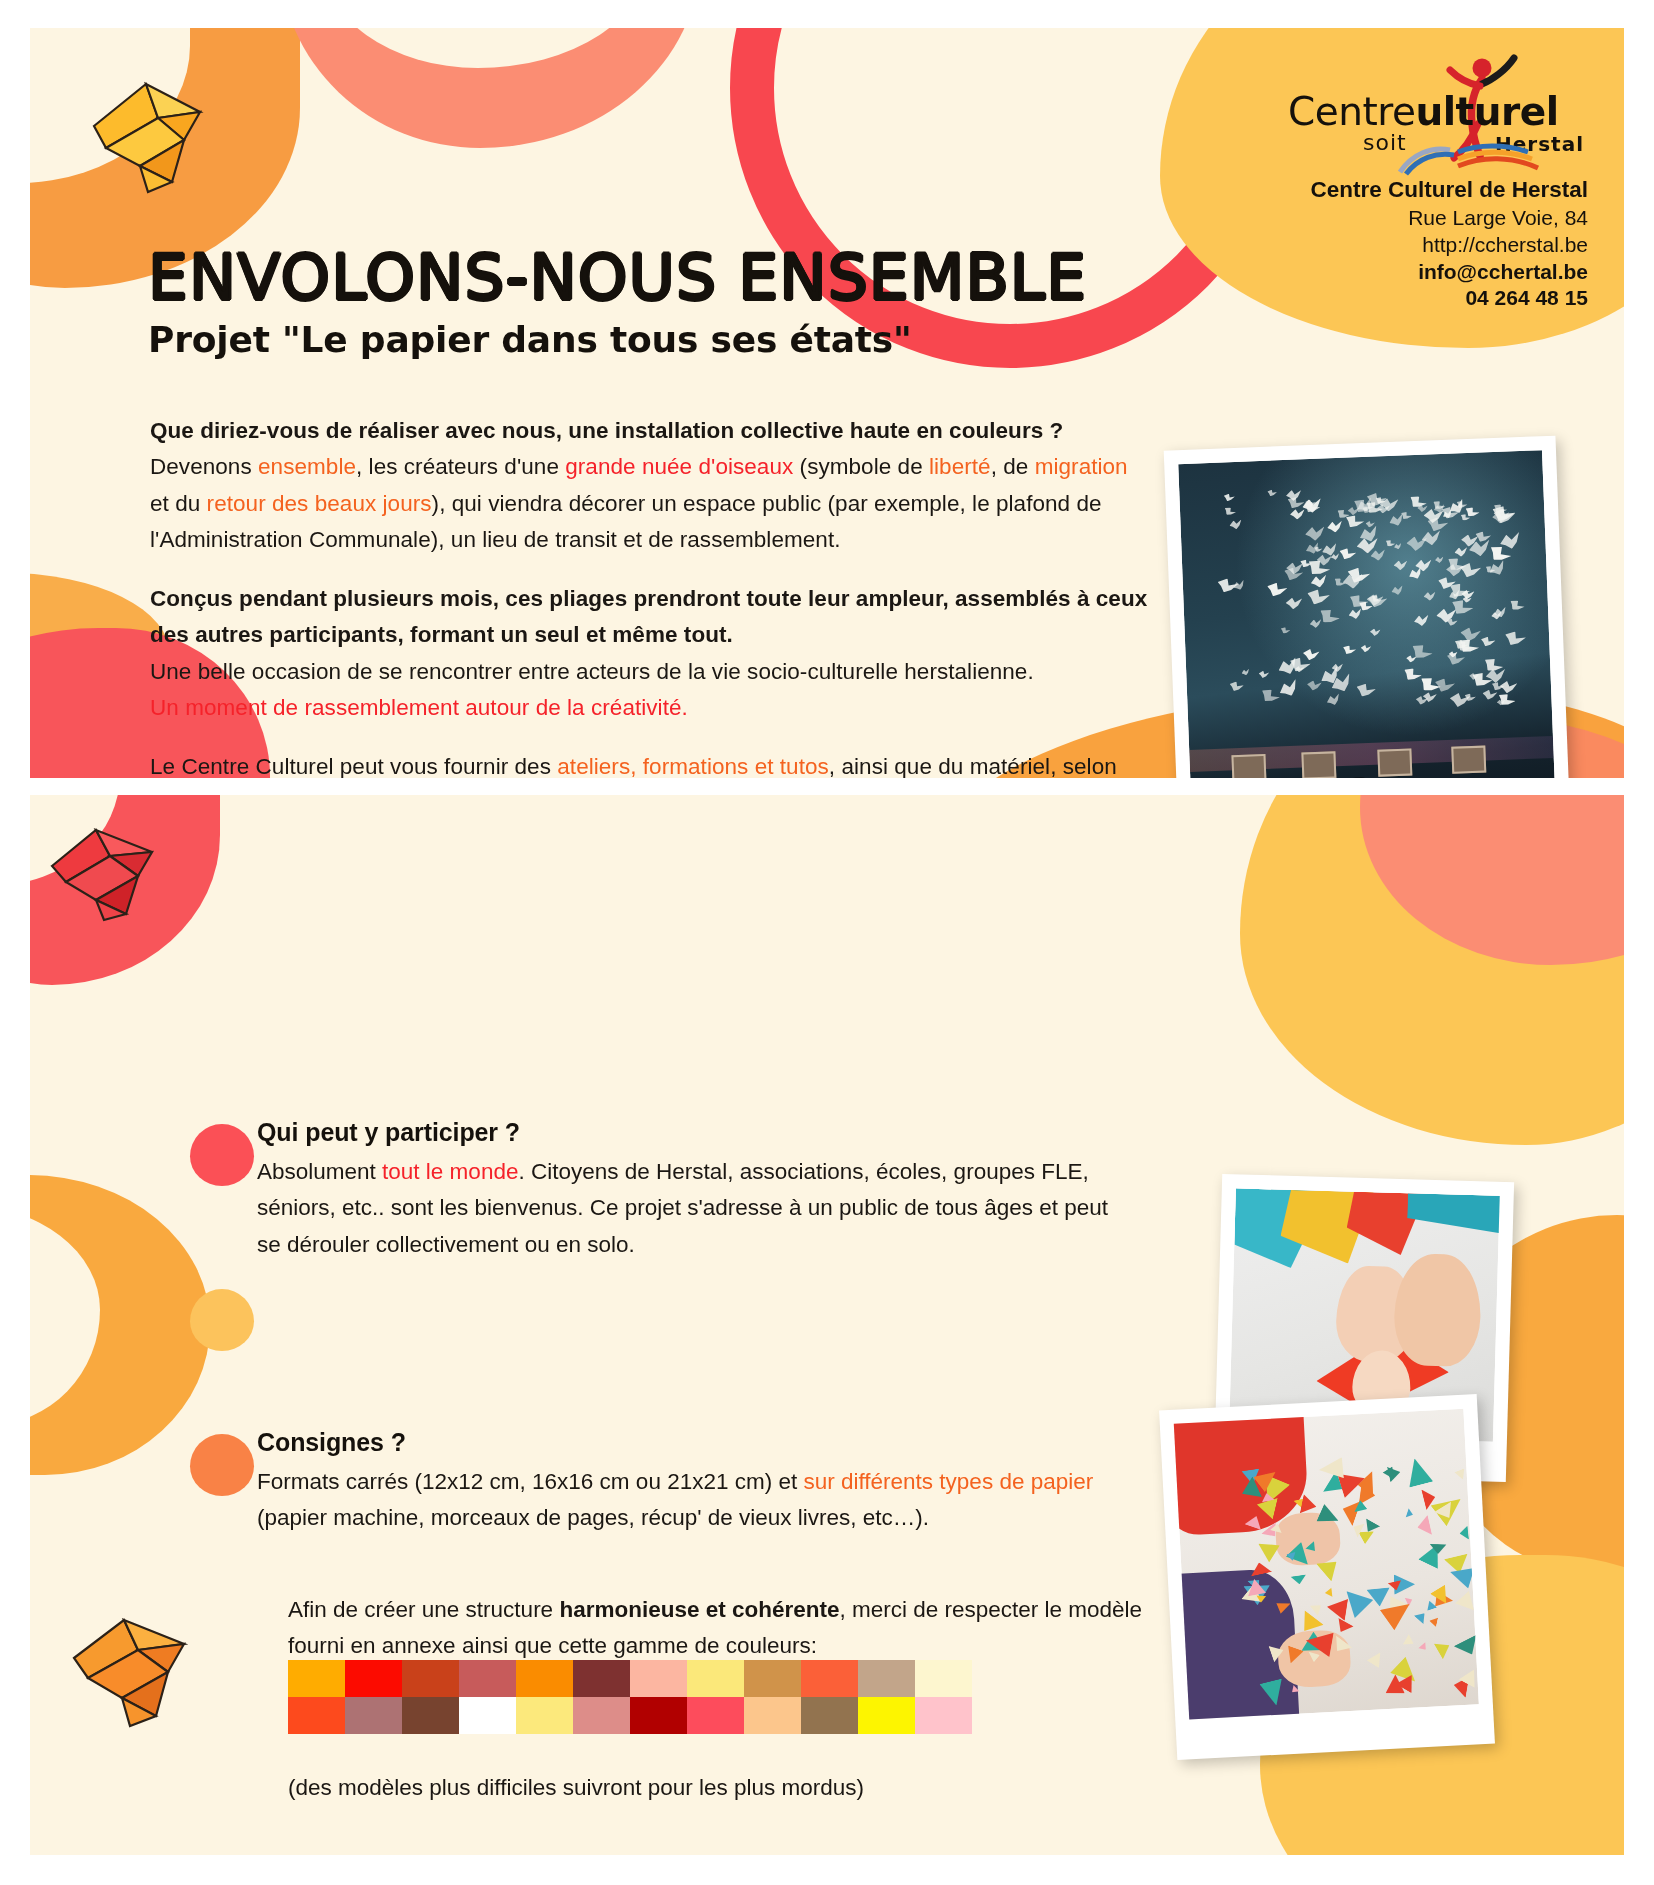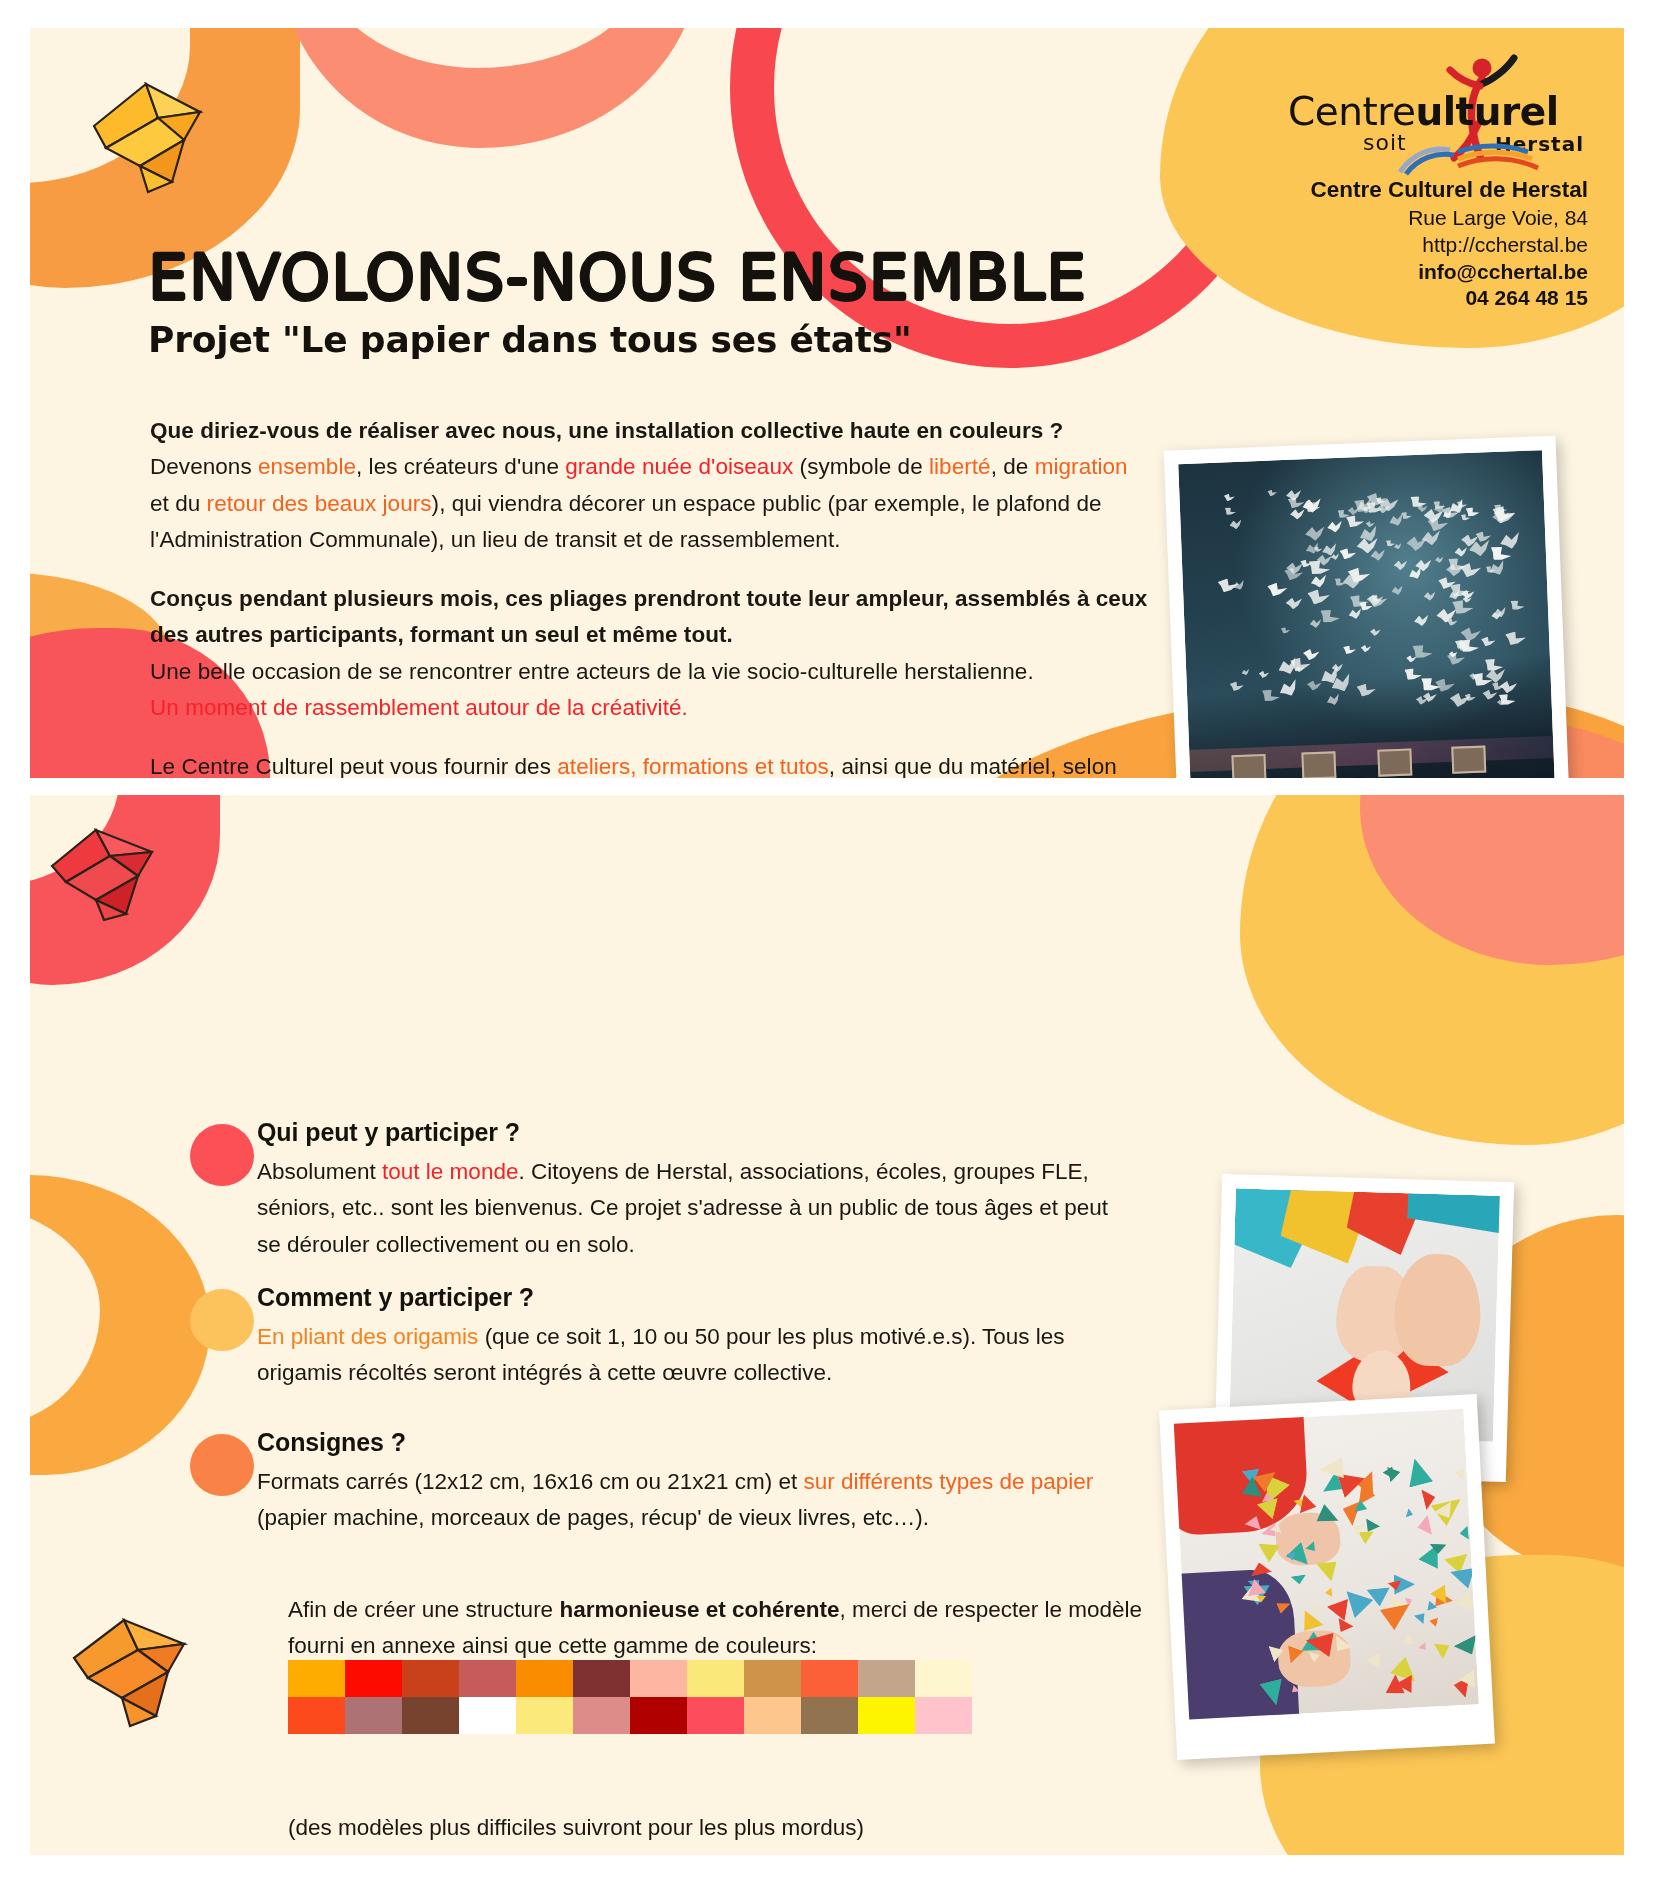--- a/index.html
+++ b/index.html
@@ -382,21 +382,20 @@
     grid-auto-rows: 37px;
   }
   #palette .sw { width: 57px; height: 37px; }
 
   #footnote {
     position: absolute;
     left: 288px;
     top: 1775px;
     font-size: 22.5px;
     color: #1b1713;
-    margin-top: 40px;
   }
 
   
   .bird { position: absolute; }
   #bird-yellow { left: 58px;  top: 50px;  }
   #bird-red    { left: 48px;  top: 822px; }
   #bird-orange { left: 68px;  top: 1612px; }
 </style>
 </head>
 <body>
@@ -684,26 +683,20 @@
     <div class="bullet-body">
       <div class="bullet-title">Qui peut y participer ?</div>
       <div class="bullet-text">
         <span>Absolument </span><span class="red">tout le monde</span><span>. Citoyens de Herstal, associations, écoles, groupes FLE, séniors, etc.. sont les bienvenus. Ce projet s'adresse à un public de tous âges et peut se dérouler collectivement ou en solo.</span>
       </div>
     </div>
   </div>
 
   <div class="bullet-block" id="block-comment">
     <div class="bullet-dot" style="background: rgb(252, 195, 92);"></div>
-    <div class="bullet-body">
-      <div class="bullet-title">Comment y participer ?</div>
-      <div class="bullet-text">
-        <span></span><span class="orange2">En pliant des origamis</span><span> (que ce soit 1, 10 ou 50 pour les plus motivé.e.s). Tous les origamis récoltés seront intégrés à cette œuvre collective.</span>
-      </div>
-    </div>
   </div>
 
   <div class="bullet-block" id="block-consigne">
     <div class="bullet-dot" style="background: rgb(249, 130, 70);"></div>
     <div class="bullet-body">
       <div class="bullet-title">Consignes ?</div>
       <div class="bullet-text">
         <span>Formats carrés (12x12 cm, 16x16 cm ou 21x21 cm) et </span><span class="orange">sur différents types de papier</span><span> (papier machine, morceaux de pages, récup' de vieux livres, etc…).</span>
       </div>
     </div>

